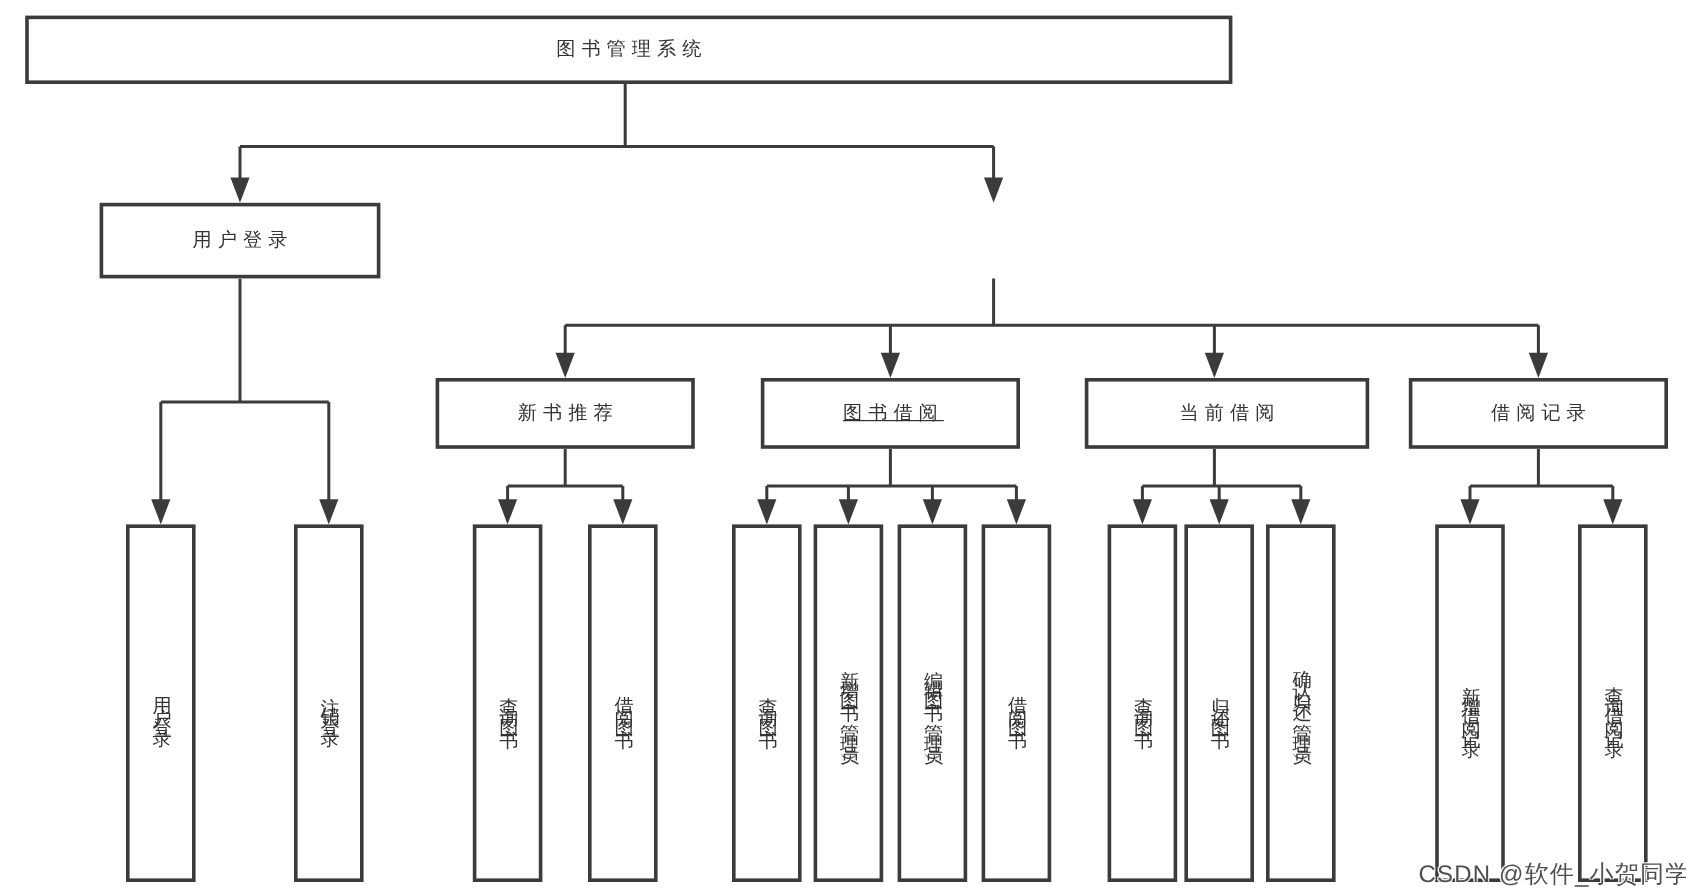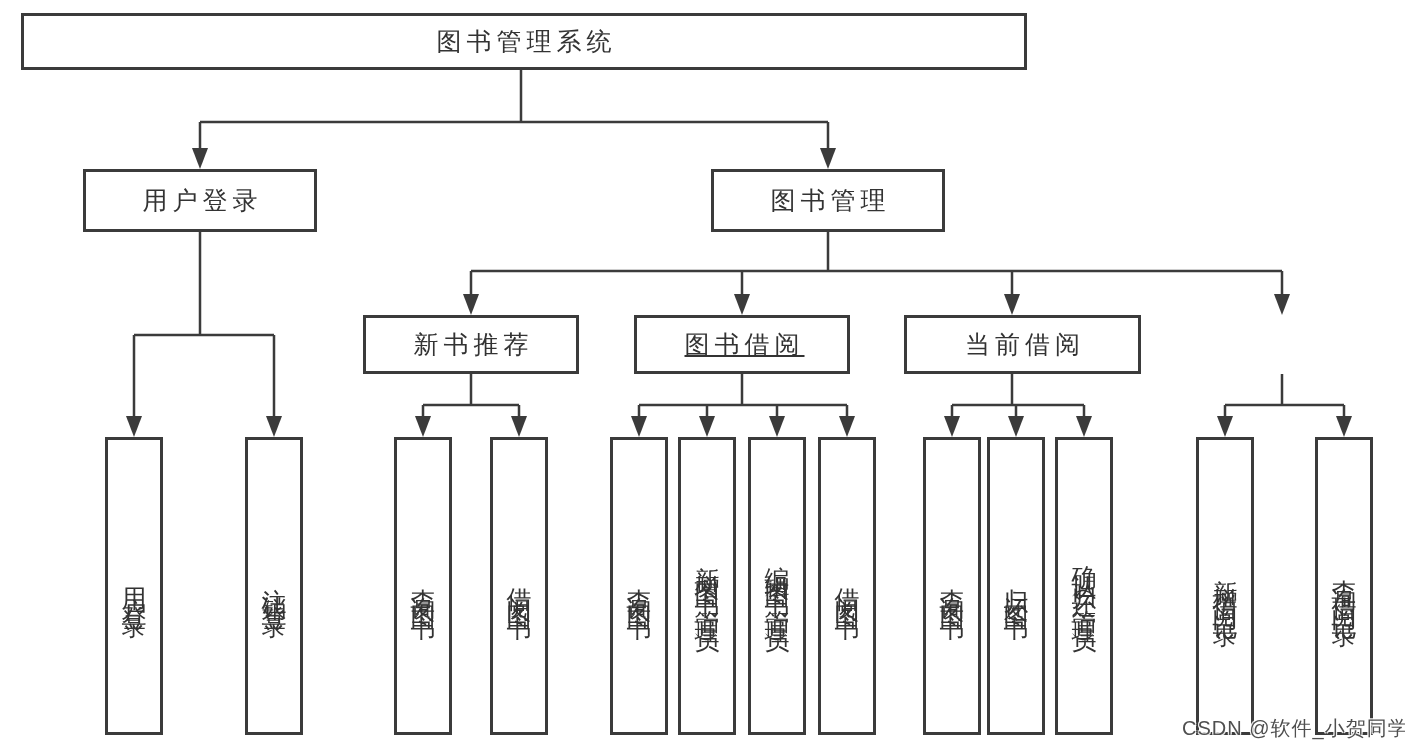--- a/index.html
+++ b/index.html
@@ -25,21 +25,21 @@
   }
   .node {
     position: absolute;
     box-sizing: border-box;
     border: 3px solid #3b3b3b;
     background: #ffffff;
     display: flex;
     align-items: center;
     justify-content: center;
     color: #333333;
-    font-size: 25px;
+    font-size: 16px;
     letter-spacing: 5px;
     z-index: 2;
     white-space: nowrap;
   }
   .node .label {
     display: block;
     text-indent: 5px; 
   }
   .leaf .label {
     writing-mode: vertical-rl;
@@ -142,33 +142,33 @@
     </g>
   </svg>
 
   <div class="node n-root">
     <span class="label">图书管理系统</span>
   </div>
 
   <div class="node n-user-login">
     <span class="label">用户登录</span>
   </div>
-  <div class="node n-book-mgmt">
-    <span class="label">图书管理</span>
-  </div>
 
   <div class="node n-new-book-rec">
     <span class="label">新书推荐</span>
   </div>
   <div class="node n-book-borrow">
     <span class="label">图书借阅</span>
   </div>
   <div class="node n-current-borrow">
     <span class="label">当前借阅</span>
   </div>
+  <div class="node n-borrow-records">
+    <span class="label">借阅记录</span>
+  </div>
 
   <div class="node leaf l-user-login">
     <span class="label">用户登录</span>
   </div>
   <div class="node leaf l-logout">
     <span class="label">注销登录</span>
   </div>
 
   <div class="node leaf l-query-book-rec">
     <span class="label">查询图书</span>

